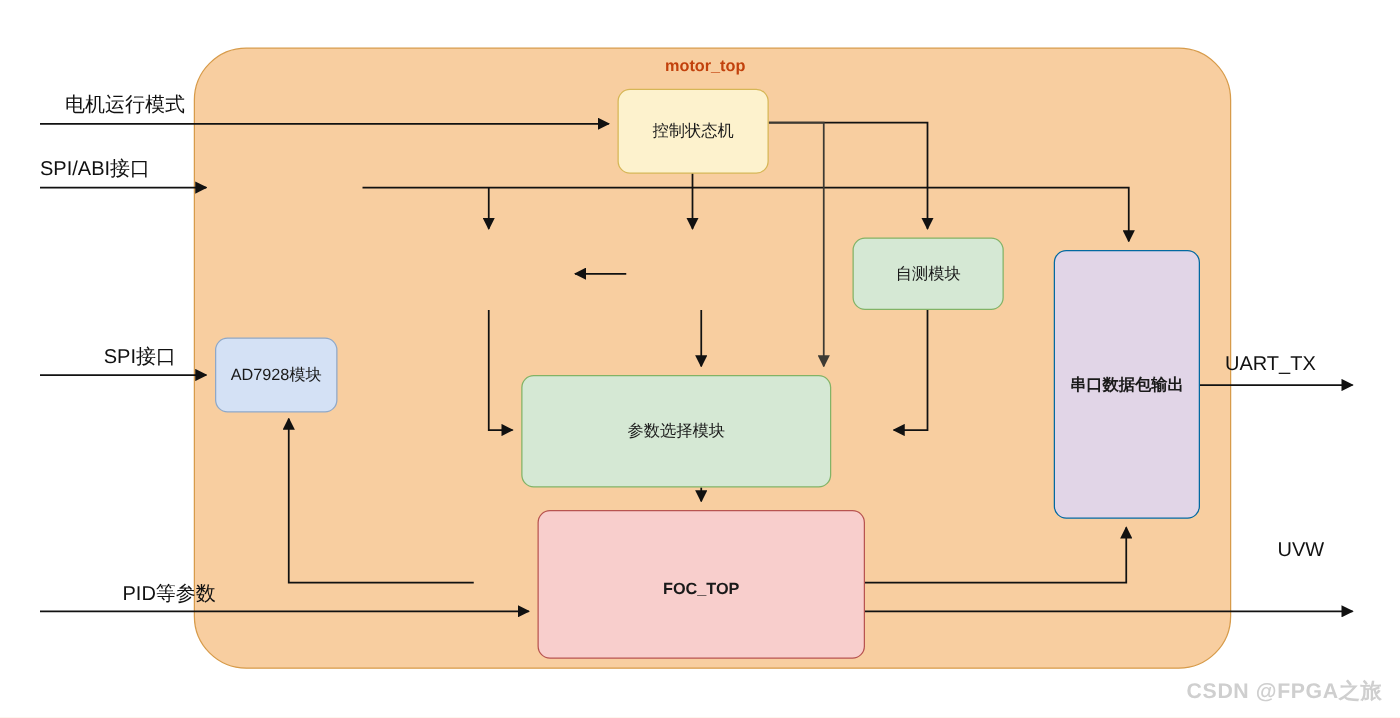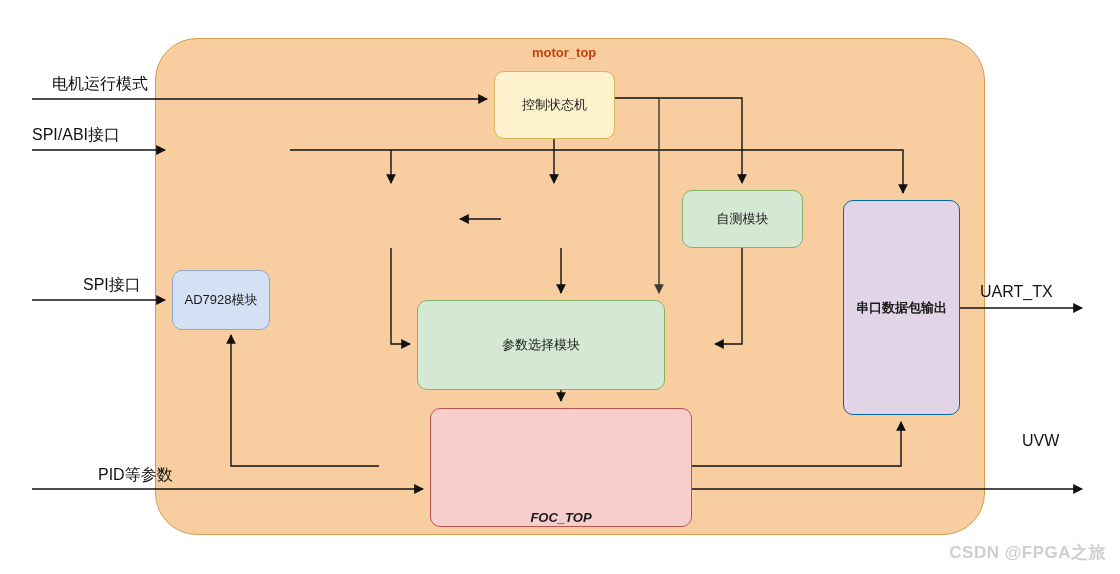--- a/index.html
+++ b/index.html
@@ -30,23 +30,22 @@
     border: 1px solid #888;
     display: flex;
     align-items: center;
     justify-content: center;
     font-size: 13px;
     color: #1a1a1a;
     text-align: center;
     line-height: 1.2;
   }
   .node.top-label {
-    align-items: flex-end;
+    align-items: center;
     padding-top: 6px;
-    font-style: italic;
   }
   .container-node {
     background: #f8ceA0;
     border: 1.5px solid #d79b4a;
     border-radius: 42px;
     z-index: 0;
   }
   .blue-node {
     background: #d4e1f5;
     border: 1px solid #8fa8c8;

